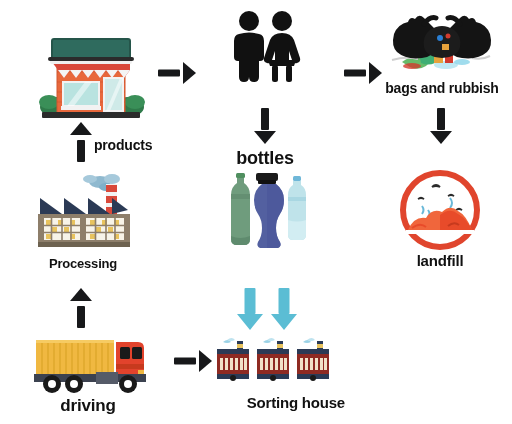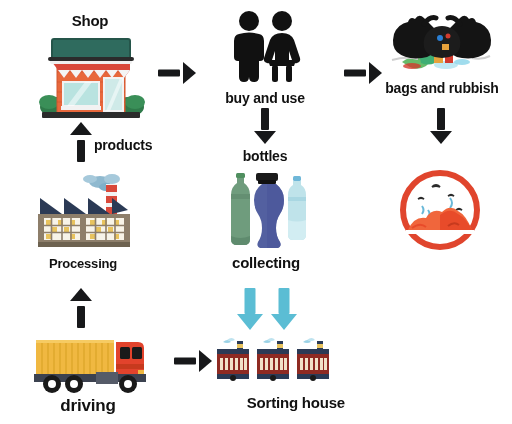--- a/index.html
+++ b/index.html
@@ -33,21 +33,20 @@
   
   .arr-teal .shaft{background:#5bbdd4;}
   .arr-teal .head{border-top-color:#5bbdd4;}
 </style>
 </head>
 <body>
 
 <div id="stage">
 
   <div class="node" style="left:20px;top:12px;width:140px;height:110px;">
-    <div class="cap" style="left:0;top:0;width:140px;font-size:15px;">Shop</div>
     <div class="art" style="left:16px;top:20px;width:110px;height:90px;">
       <svg viewBox="0 0 110 90" width="110" height="90">
 
         <ellipse cx="20" cy="75" rx="16" ry="10" fill="#2f7a4a"></ellipse>
         <ellipse cx="92" cy="75" rx="16" ry="10" fill="#2f7a4a"></ellipse>
         <ellipse cx="13" cy="70" rx="10" ry="7" fill="#3a8f58"></ellipse>
         <ellipse cx="99" cy="70" rx="10" ry="7" fill="#3a8f58"></ellipse>
 
         <rect x="21" y="30" width="68" height="51" fill="#e8683c"></rect>
         <rect x="21" y="30" width="68" height="51" fill="none" stroke="#d1572e" stroke-width="1"></rect>
@@ -96,21 +95,20 @@
                  h-0 v14 q0 5 -5 5 q-5 0 -5 -5 v-16 h-1 q-4 0 -4 -4 v-16 q0 -6 5 -7 z" fill="#111"></path>
 
         <circle cx="55" cy="11" r="10" fill="#111"></circle>
         <path d="M55 23 q9 0 12 7 l6 18 q1 4 -3 5 q-4 1 -5 -3 l-3 -9 v9 h-14 v-9 l-3 9
                  q-1 4 -5 3 q-4 -1 -3 -5 l6 -18 q3 -7 12 -7 z" fill="#111"></path>
         <path d="M41 50 h28 l-2 6 h-24 z" fill="#111"></path>
         <rect x="45" y="55" width="6" height="17" rx="2.5" fill="#111"></rect>
         <rect x="59" y="55" width="6" height="17" rx="2.5" fill="#111"></rect>
       </svg>
     </div>
-    <div class="cap" style="left:0;top:80px;width:120px;font-size:14px;">buy and use</div>
   </div>
 
   <div class="arr arr-r" style="left:344px;top:62px;width:38px;height:22px;">
     <span class="shaft"></span>
       <span class="head"></span>
   </div>
 
   <div class="arr arr-d" style="left:252px;top:108px;width:26px;height:36px;">
     <span class="shaft"></span>
       <span class="head"></span>
@@ -146,21 +144,21 @@
     </div>
     <div class="cap" style="left:0;top:72px;width:134px;font-size:14px;">bags and rubbish</div>
   </div>
 
   <div class="arr arr-d" style="left:428px;top:108px;width:26px;height:36px;">
     <span class="shaft"></span>
       <span class="head"></span>
   </div>
 
   <div class="node" style="left:215px;top:148px;width:100px;height:22px;">
-    <div class="cap" style="left:0;top:0;width:100px;font-size:14px;">bottles</div>
+    <div class="cap" style="left:0;top:0;width:100px;font-size:18px;">bottles</div>
   </div>
 
   <div class="arr arr-u" style="left:68px;top:122px;width:26px;height:40px;">
     <span class="shaft"></span>
       <span class="head"></span>
   </div>
   <div class="cap" style="left:94px;top:137px;width:80px;font-size:14px;text-align:left;">products</div>
 
   <div class="node" style="left:8px;top:172px;width:150px;height:108px;">
     <div class="art" style="left:22px;top:0;width:110px;height:82px;">
@@ -242,21 +240,20 @@
         </g>
 
         <g>
           <rect x="75" y="6" width="8" height="5" rx="1.5" fill="#6fb7d8"></rect>
           <path d="M75 11 h8 v4 q5 3 5 10 v40 q0 5 -5 5 h-8 q-5 0 -5 -5 v-40 q0 -7 5 -10 z" fill="#bfe3ea"></path>
           <rect x="70" y="27" width="18" height="4" fill="#a9d7e2"></rect>
           <path d="M70 50 q9 3 18 0 v15 q0 5 -5 5 h-8 q-5 0 -5 -5 z" fill="#d2edf2"></path>
         </g>
       </svg>
     </div>
-    <div class="cap" style="left:0;top:84px;width:116px;font-size:15px;">collecting</div>
   </div>
 
   <div class="arr arr-d arr-teal" style="left:236px;top:288px;width:28px;height:42px;">
     <span class="shaft" style="width:11px;height:26px;"></span>
     <span class="head" style="border-left-width:13px;border-right-width:13px;border-top-width:16px;"></span>
   </div>
   <div class="arr arr-d arr-teal" style="left:270px;top:288px;width:28px;height:42px;">
     <span class="shaft" style="width:11px;height:26px;"></span>
     <span class="head" style="border-left-width:13px;border-right-width:13px;border-top-width:16px;"></span>
   </div>
@@ -275,20 +272,21 @@
         <path d="M30 42 q3 4 0 7" stroke="#69b8d8" stroke-width="2" fill="none"></path>
         <path d="M52 30 q4 5 0 10" stroke="#69b8d8" stroke-width="2" fill="none"></path>
 
         <path d="M10 62 q6 -14 18 -12 q6 -10 16 -6 q8 -8 16 -1 q8 4 14 19 z" fill="#f0663c"></path>
         <path d="M42 47 q10 -8 18 -1 q8 4 14 16 h-32 z" fill="#e84b2a"></path>
         <path d="M14 60 q8 -6 14 -1" stroke="#e84b2a" stroke-width="2" fill="none"></path>
         <path d="M50 58 q6 -5 11 -1" stroke="#c73a1e" stroke-width="2" fill="none"></path>
         <path d="M8 62 h68 v4 h-68 z" fill="#ffffff"></path>
       </svg>
     </div>
+    <div class="cap" style="left:0;top:84px;width:112px;font-size:15px;">landfill</div>
   </div>
 
   <div class="arr arr-u" style="left:68px;top:288px;width:26px;height:40px;">
     <span class="shaft"></span>
       <span class="head"></span>
   </div>
 
   <div class="node" style="left:8px;top:334px;width:160px;height:84px;">
     <div class="art" style="left:22px;top:0;width:120px;height:60px;">
       <svg viewBox="0 0 120 60" width="120" height="60">

